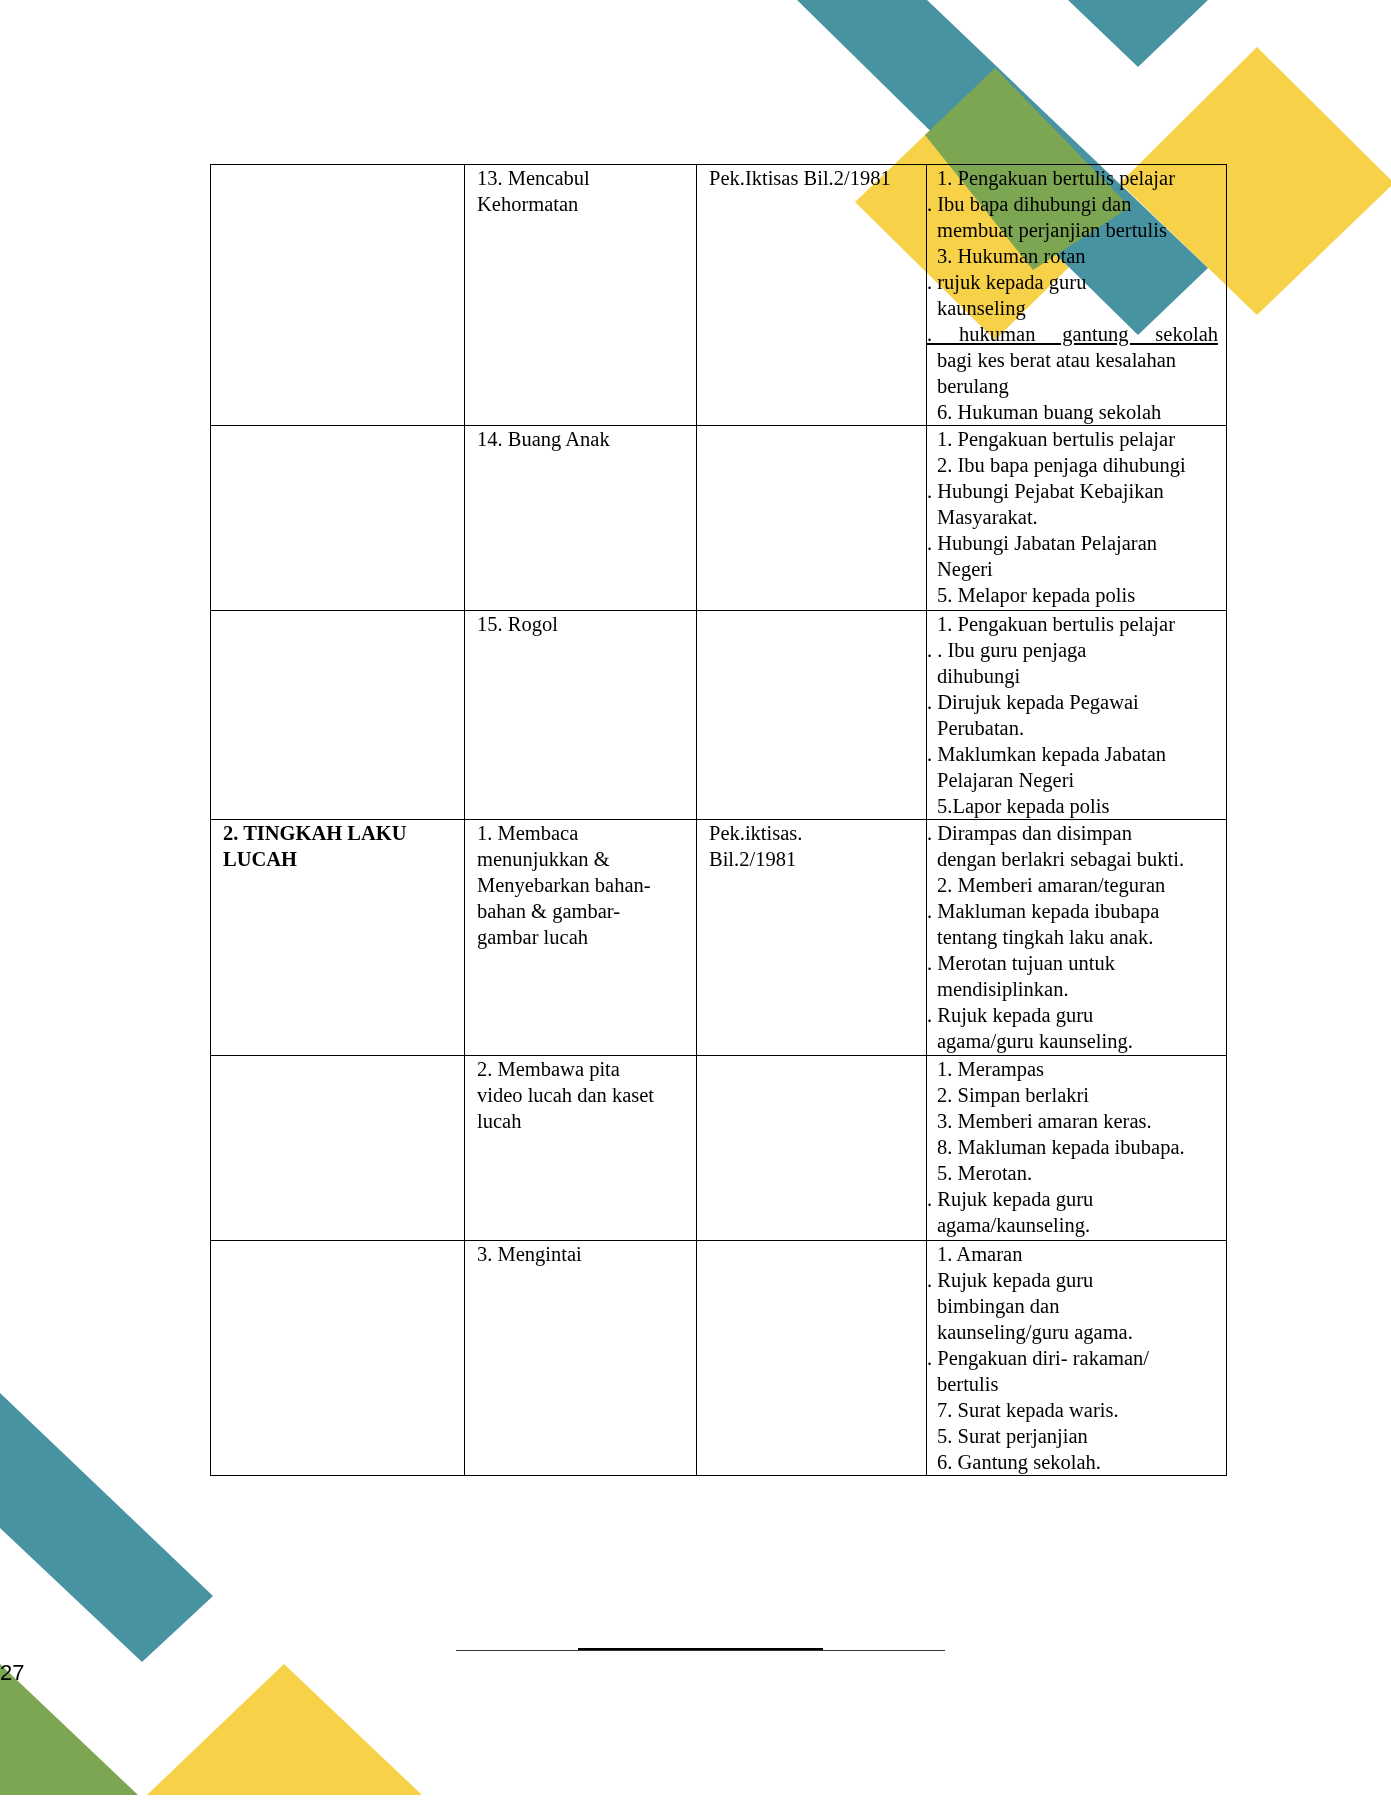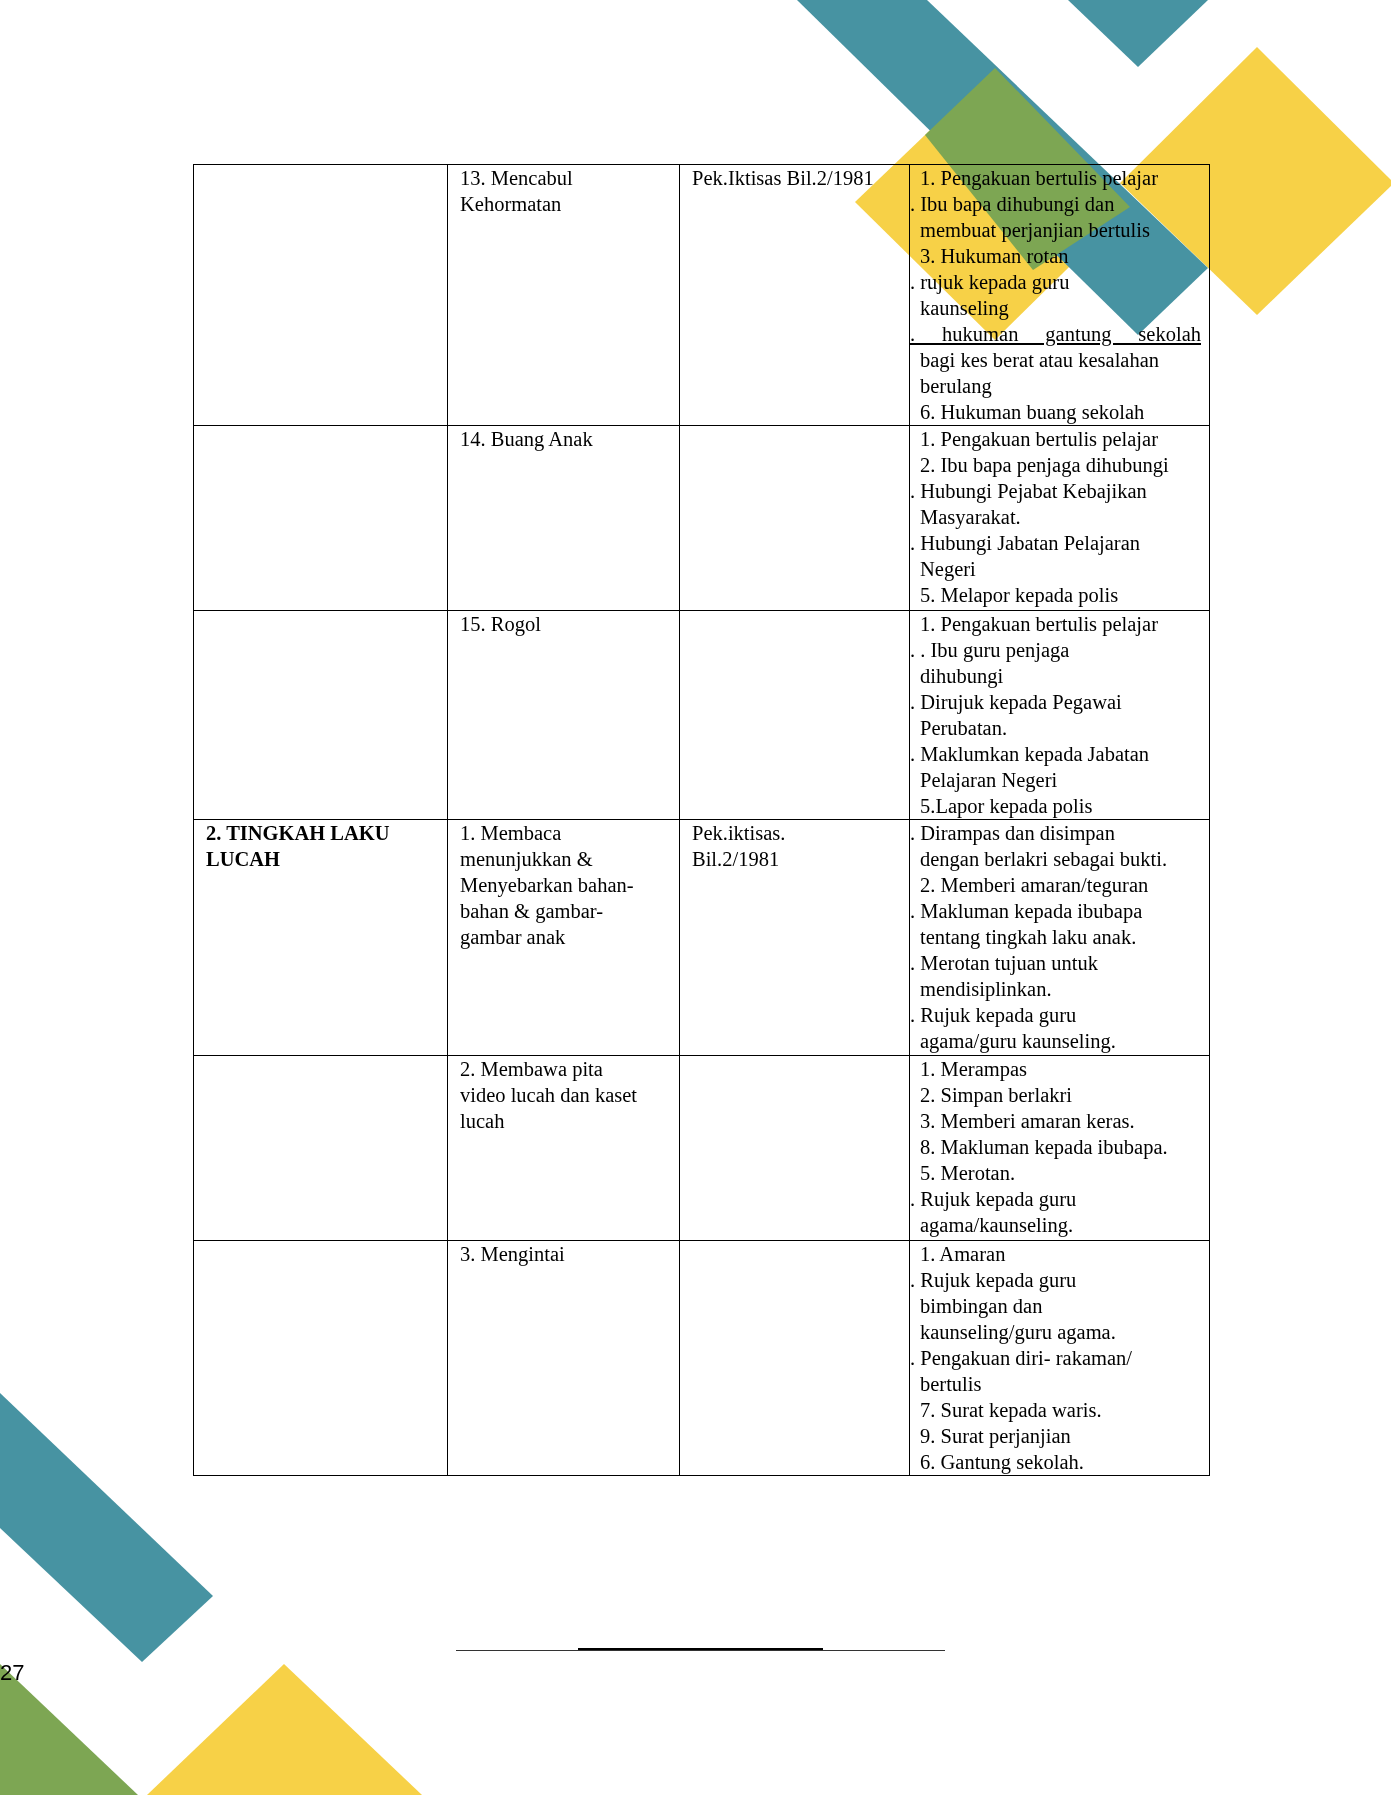--- a/index.html
+++ b/index.html
@@ -1,19 +1,19 @@
 <!DOCTYPE html>
 <html><head>
 <meta charset="utf-8">
 <style>
   html, body { margin:0; padding:0; }
   body { width:1391px; height:1800px; position:relative; background:#ffffff; overflow:hidden;
          font-family:"Liberation Serif", "DejaVu Serif", serif; color:#000; }
   .deco { position:absolute; left:0; top:0; width:1391px; height:1800px; z-index:0; }
-  table.doc { position:absolute; left:193px; top:164px; border-collapse:collapse; z-index:1; table-layout:fixed; }
+  table.doc { position:absolute; left:210px; top:164px; border-collapse:collapse; z-index:1; table-layout:fixed; }
   table.doc td { border:1.5px solid #000; vertical-align:top; font-size:20.5px; line-height:26px; padding:0 8px 0 12px; }
   .c1 { width:233px; }
   .c2 { width:211px; }
   .c3 { width:209px; }
   .c4 { width:281px; padding-left:10px !important; }
   .bold { font-weight:bold; }
   .line { display:block; white-space:pre-wrap; }
   .line.dot { margin-left:-10px; }
   .line.justify { text-align:justify; text-align-last:justify; }
   .r1 td { height:259px; }
@@ -102,21 +102,21 @@
       <tr class="r4">
         <td class="c1 bold">
           <span class="line">2. TINGKAH LAKU</span>
           <span class="line">LUCAH</span>
         </td>
         <td class="c2">
           <span class="line">1. Membaca</span>
           <span class="line">menunjukkan &amp;</span>
           <span class="line">Menyebarkan bahan-</span>
           <span class="line">bahan &amp; gambar-</span>
-          <span class="line">gambar anak</span>
+          <span class="line">gambar lucah</span>
         </td>
         <td class="c3">
           <span class="line">Pek.iktisas.</span>
           <span class="line">Bil.2/1981</span>
         </td>
         <td class="c4">
           <span class="line dot">. Dirampas dan disimpan</span>
           <span class="line">dengan berlakri sebagai bukti.</span>
           <span class="line">2. Memberi amaran/teguran</span>
           <span class="line dot">. Makluman kepada ibubapa</span>
@@ -152,21 +152,21 @@
         </td>
         <td class="c3"></td>
         <td class="c4">
           <span class="line">1. Amaran</span>
           <span class="line dot">. Rujuk kepada guru</span>
           <span class="line">bimbingan dan</span>
           <span class="line">kaunseling/guru agama.</span>
           <span class="line dot">. Pengakuan diri- rakaman/</span>
           <span class="line">bertulis</span>
           <span class="line">7. Surat kepada waris.</span>
-          <span class="line">9. Surat perjanjian</span>
+          <span class="line">5. Surat perjanjian</span>
           <span class="line">6. Gantung sekolah.</span>
         </td>
       </tr>
     </tbody>
 </table>
 
 <div class="footer-line"></div>
 <div class="footer-line-thick"></div>
 <div class="page-num">27</div>
 

